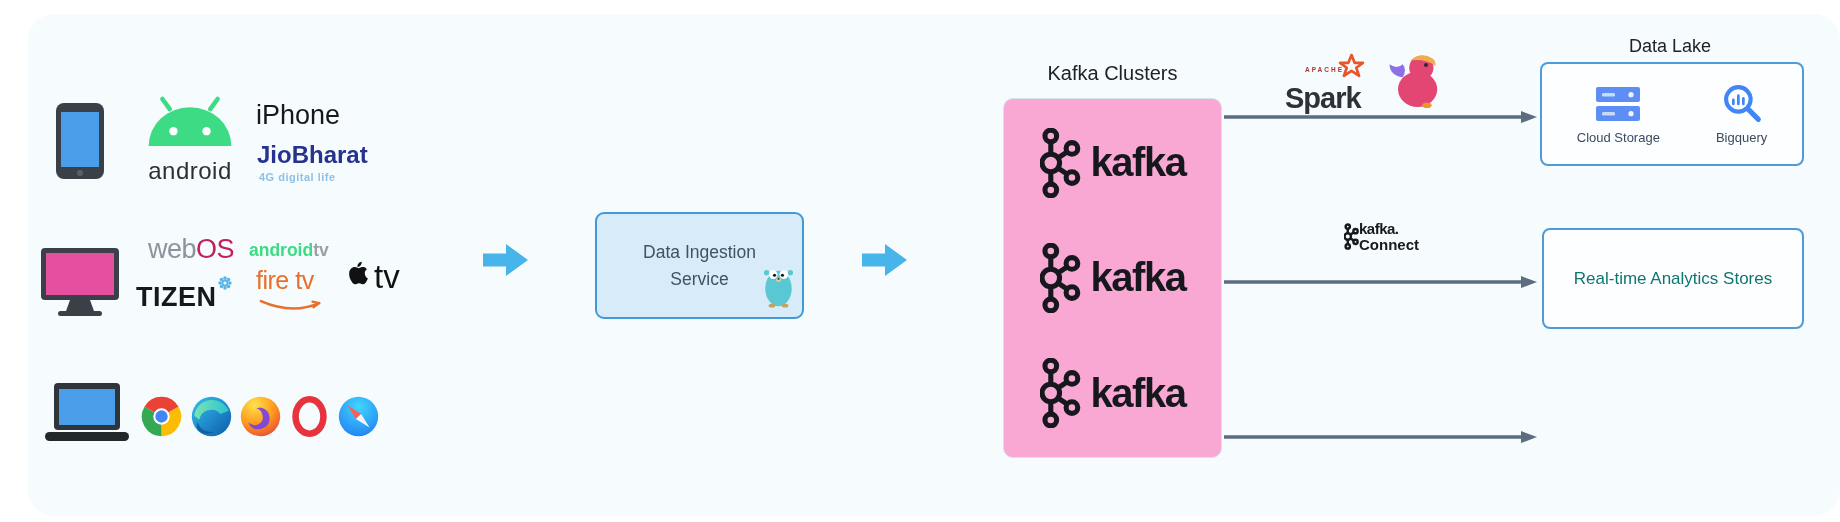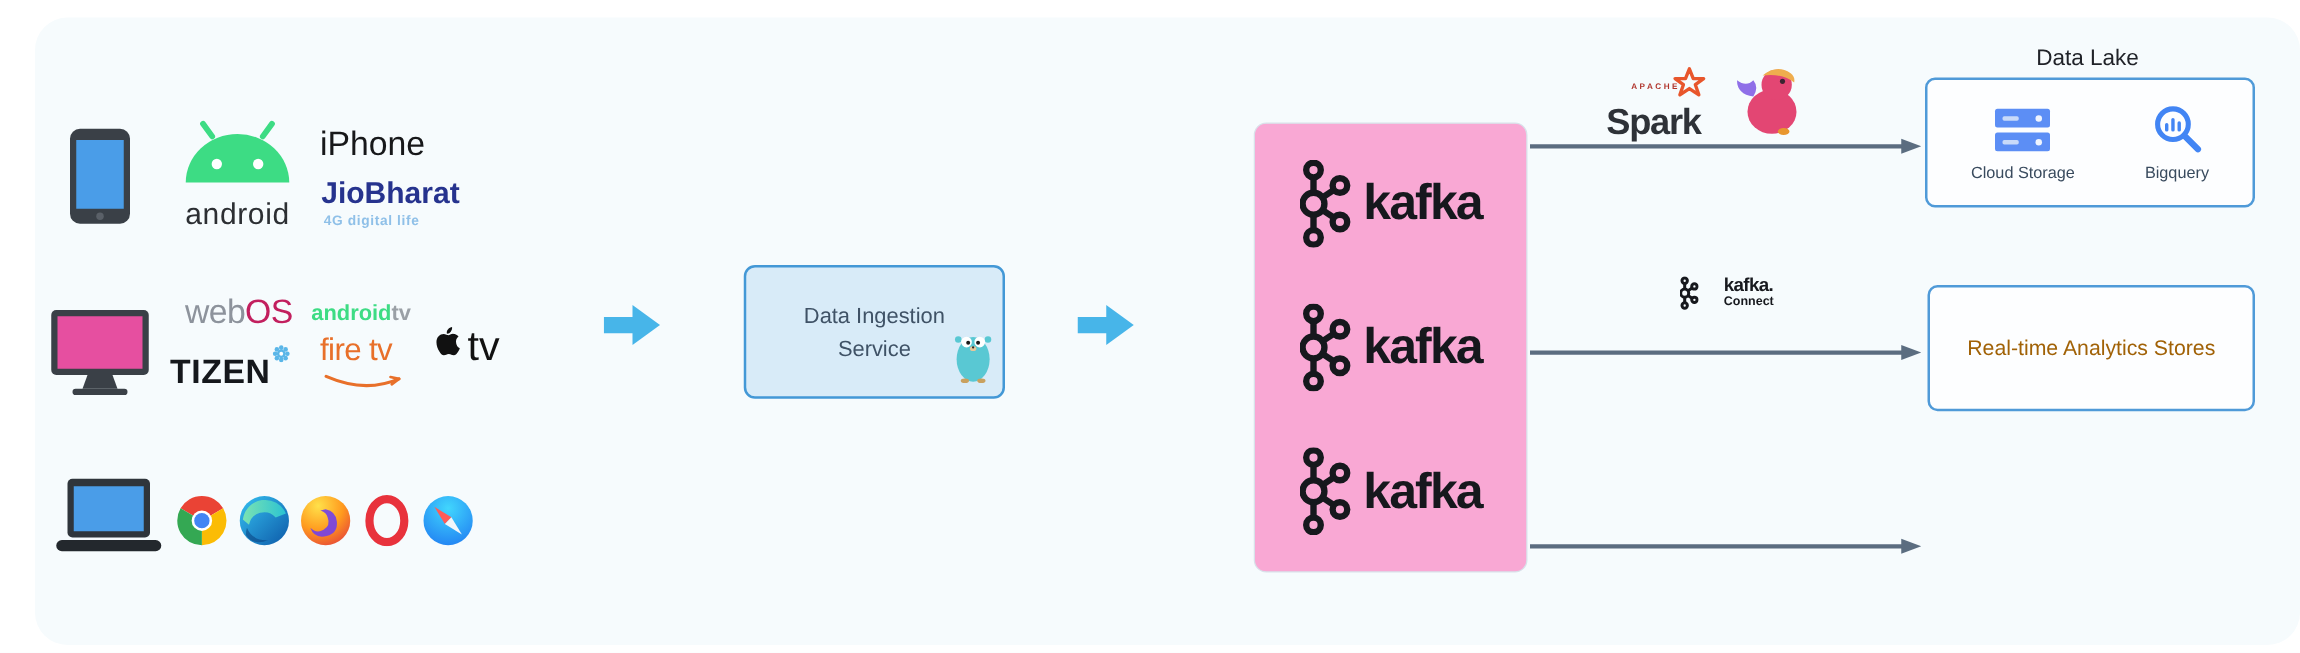--- a/index.html
+++ b/index.html
@@ -36,37 +36,37 @@
   .kafka-title{position:absolute;left:1003px;top:62px;width:219px;text-align:center;
                font-size:20px;font-weight:500;color:#202329;}
   .kafka-box{position:absolute;left:1003px;top:98px;width:219px;height:360px;background:#f9a8d4;
              border:1.5px solid #d8e2ea;border-radius:10px;display:flex;flex-direction:column;
              justify-content:space-around;align-items:center;padding:6px 0;box-sizing:border-box;}
   .kafka-row{display:flex;align-items:center;gap:9px;}
   .kafka-word{font-size:40px;font-weight:700;color:#16181d;letter-spacing:-1.5px;}
 
   .sink-box{position:absolute;background:#fdfeff;border:2px solid #4f9ad8;border-radius:8px;
             display:flex;align-items:center;justify-content:center;}
-  .sink-label{font-size:17px;font-weight:500;color:#a16207;text-align:right;}
+  .sink-label{font-size:17px;font-weight:500;color:#0f766e;text-align:right;}
   .dl-title{position:absolute;left:1540px;top:36px;width:260px;text-align:center;
             font-size:18px;font-weight:500;color:#202329;}
   .dl-items{display:flex;gap:56px;align-items:flex-end;}
   .dl-item{display:flex;flex-direction:column;align-items:center;gap:7px;}
   .dl-item-label{font-size:13px;font-weight:500;color:#394b5e;white-space:nowrap;}
 
   
   .spark{position:absolute;left:1284px;top:53px;width:92px;height:54px;}
   .spark .apache{position:absolute;left:21px;top:13px;font-size:6.5px;font-weight:700;
                  letter-spacing:2px;color:#b0342c;}
   .spark .name{position:absolute;left:1px;top:29px;font-size:29px;font-weight:700;color:#2e3238;letter-spacing:-1px;}
   .spark .star{position:absolute;left:54px;top:0px;}
-  .kconnect{position:absolute;left:1344px;top:221px;display:flex;align-items:flex-start;gap:20px;}
+  .kconnect{position:absolute;left:1344px;top:221px;display:flex;align-items:center;gap:0;}
   .kconnect .txt{display:flex;flex-direction:column;line-height:1;}
   .kc-top{font-size:15px;font-weight:700;color:#17191e;letter-spacing:-.5px;}
-  .kc-bottom{font-size:10px;font-weight:700;color:#17191e;margin-top:1px;}
+  .kc-bottom{font-size:15px;font-weight:700;color:#17191e;margin-top:1px;}
 </style>
 </head>
 <body>
 
 <div class="stage">
   <div class="canvas"></div>
 
   <div class="abs" style="left:55px;top:102px;">
     <svg width="50" height="78" viewBox="0 0 50 78">
         <rect x="1" y="1" width="48" height="76" rx="8" fill="#3a4047"></rect>
@@ -227,20 +227,21 @@
         </svg>
     </div>
   </div>
 
   <div class="abs" style="left:862px;top:243px;">
     <svg width="46" height="34" viewBox="0 0 46 34">
         <path d="M0,10.5 H23 V1 L45,17 L23,33 V23.5 H0 Z" fill="#47b5e9"></path>
       </svg>
   </div>
 
+  <div class="kafka-title lbl">Kafka Clusters</div>
   <div class="kafka-box">
     <div class="kafka-row">
       <svg width="42" height="70" viewBox="0 0 56 96">
           <g stroke="#16181d" stroke-width="7" fill="none">
             <circle cx="14" cy="11" r="8"></circle>
             <circle cx="14" cy="48" r="12"></circle>
             <circle cx="14" cy="85" r="8"></circle>
             <circle cx="43" cy="28" r="8"></circle>
             <circle cx="43" cy="68" r="8"></circle>
             <line x1="14" y1="19" x2="14" y2="36"></line>

